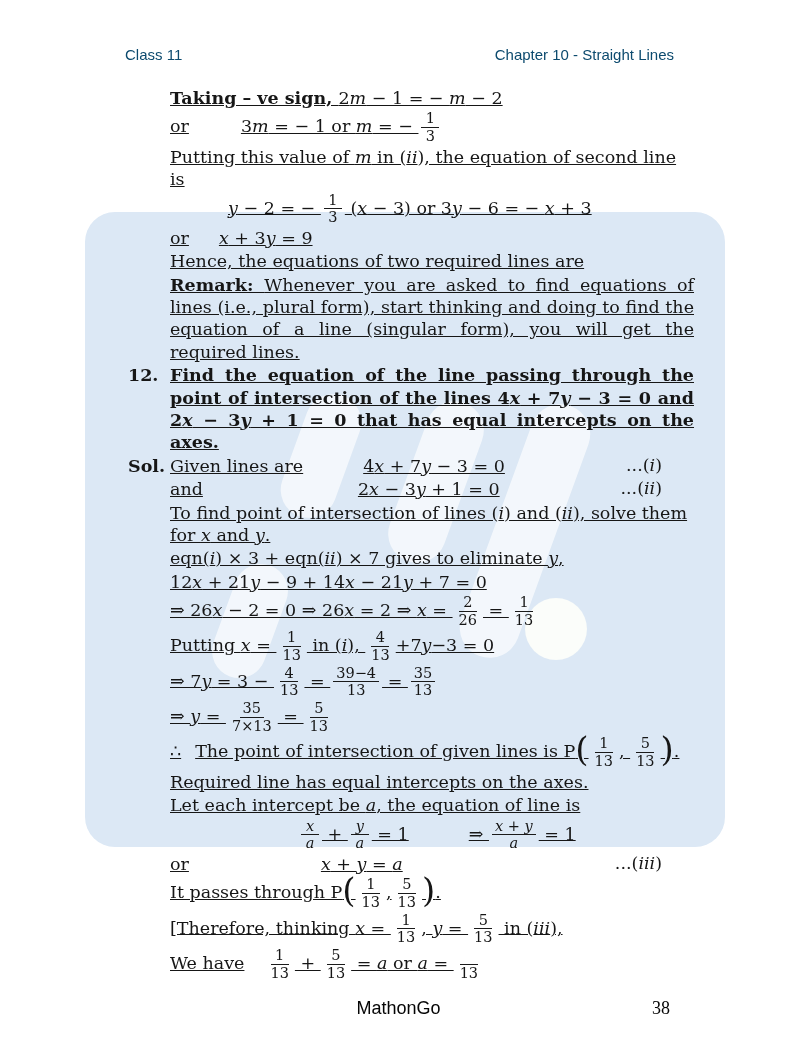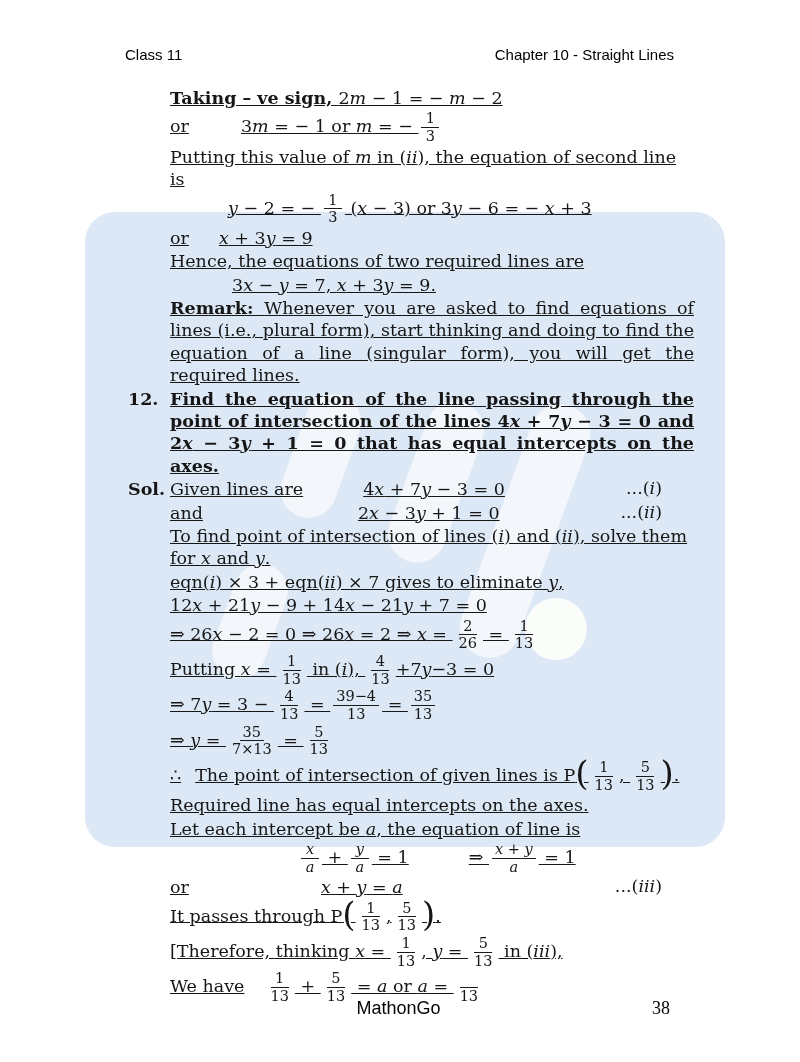--- a/index.html
+++ b/index.html
@@ -1,20 +1,20 @@
 <!DOCTYPE html>
 <html><head>
 <meta charset="utf-8">
 <style>
   html,body{margin:0;padding:0;background:#e8e8e8;}
   .page{position:relative;width:800px;height:1062px;background:#ffffff;overflow:hidden;
         font-family:"DejaVu Serif","Liberation Serif",serif;color:#161616;}
   
   .hdr{position:absolute;top:46px;left:125px;right:126px;display:flex;justify-content:space-between;
-       font-family:"Liberation Sans",sans-serif;font-size:15px;color:#000000;}
+       font-family:"Liberation Sans",sans-serif;font-size:15px;color:#0c4a6e;}
   .ftr{position:absolute;top:998px;left:125px;right:128px;text-align:center;
        font-family:"Liberation Sans",sans-serif;font-size:18px;color:#050505;}
   .pageno{position:absolute;right:2px;top:0;font-family:Liberation Serif, serif;}
   
   .hlbox{position:absolute;left:85px;top:212px;width:640px;height:635px;border-radius:30px;
          background:#dce8f5;overflow:hidden;}
   .wm{position:absolute;background:rgba(255,255,255,0.66);border-radius:40px;transform:rotate(20deg);}
   .wm.dot{border-radius:50%;background:rgba(253,254,250,0.92);transform:none;}
   
   .content{position:absolute;left:128px;top:86px;width:566px;font-size:17.5px;line-height:1.28;text-decoration:underline;}
@@ -58,21 +58,20 @@
           <span class="fn">1</span>
           <span class="fd">3</span>
         </span></div>
       <div class="line "><span class="s-n">Putting this value of </span><span class="s-i">m</span><span class="s-n"> in (</span><span class="s-i">ii</span><span class="s-n">), the equation of second line is</span></div>
       <div class="line "><span class="gap" style="width: 58px;"></span><span class="s-i">y</span><span class="s-n"> − 2 = − </span><span class="frac">
           <span class="fn">1</span>
           <span class="fd">3</span>
         </span><span class="s-n"> (</span><span class="s-i">x</span><span class="s-n"> − 3)   or   3</span><span class="s-i">y</span><span class="s-n"> − 6 = − </span><span class="s-i">x</span><span class="s-n"> + 3</span></div>
       <div class="line "><span class="s-n">or</span><span class="gap" style="width: 30px;"></span><span class="s-i">x</span><span class="s-n"> + 3</span><span class="s-i">y</span><span class="s-n"> = 9</span></div>
       <div class="line "><span class="s-n">Hence, the equations of two required lines are</span></div>
-      <div class="line "><span class="gap" style="width: 62px;"></span><span class="s-n">3</span><span class="s-i">x</span><span class="s-n"> − </span><span class="s-i">y</span><span class="s-n"> = 7, </span><span class="s-i">x</span><span class="s-n"> + 3</span><span class="s-i">y</span><span class="s-n"> = 9.</span></div>
       <div class="line jt"><span class="s-b">Remark: </span><span class="s-n">Whenever you are asked to find equations of lines (i.e., plural form), start thinking and doing to find the equation of a line (singular form), you will get the required lines.</span></div>
       <div class="line jt"><span class="hang">12.</span><span class="s-b">Find the equation of the line passing through the point of intersection of the lines 4</span><span class="s-bi">x</span><span class="s-b"> + 7</span><span class="s-bi">y</span><span class="s-b"> − 3 = 0 and 2</span><span class="s-bi">x</span><span class="s-b"> − 3</span><span class="s-bi">y</span><span class="s-b"> + 1 = 0 that has equal intercepts on the axes.</span></div>
       <div class="line "><span class="hang">Sol.</span><span class="s-n">Given lines are</span><span class="gap" style="width: 60px;"></span><span class="s-n">4</span><span class="s-i">x</span><span class="s-n"> + 7</span><span class="s-i">y</span><span class="s-n"> − 3 = 0</span><span class="rlab"><span class="s-n">...(</span><span class="s-i">i</span><span class="s-n">)</span></span></div>
       <div class="line "><span class="s-n">and</span><span class="gap" style="width: 155px;"></span><span class="s-n">2</span><span class="s-i">x</span><span class="s-n"> − 3</span><span class="s-i">y</span><span class="s-n"> + 1 = 0</span><span class="rlab"><span class="s-n">...(</span><span class="s-i">ii</span><span class="s-n">)</span></span></div>
       <div class="line "><span class="s-n">To find point of intersection of lines (</span><span class="s-i">i</span><span class="s-n">) and (</span><span class="s-i">ii</span><span class="s-n">), solve them for </span><span class="s-i">x</span><span class="s-n"> and </span><span class="s-i">y</span><span class="s-n">.</span></div>
       <div class="line "><span class="s-n">eqn(</span><span class="s-i">i</span><span class="s-n">) × 3 + eqn(</span><span class="s-i">ii</span><span class="s-n">) × 7 gives to eliminate </span><span class="s-i">y</span><span class="s-n">,</span></div>
       <div class="line "><span class="s-n">12</span><span class="s-i">x</span><span class="s-n"> + 21</span><span class="s-i">y</span><span class="s-n"> − 9 + 14</span><span class="s-i">x</span><span class="s-n"> − 21</span><span class="s-i">y</span><span class="s-n"> + 7 = 0</span></div>
       <div class="line "><span class="s-n">⇒ 26</span><span class="s-i">x</span><span class="s-n"> − 2 = 0 ⇒ 26</span><span class="s-i">x</span><span class="s-n"> = 2 ⇒ </span><span class="s-i">x</span><span class="s-n"> = </span><span class="frac">
           <span class="fn">2</span>
           <span class="fd">26</span>

